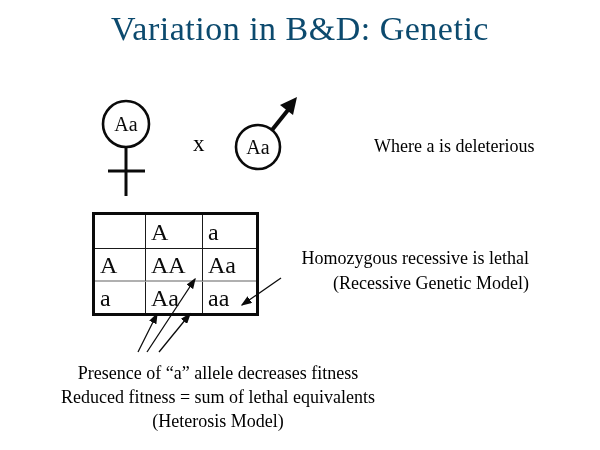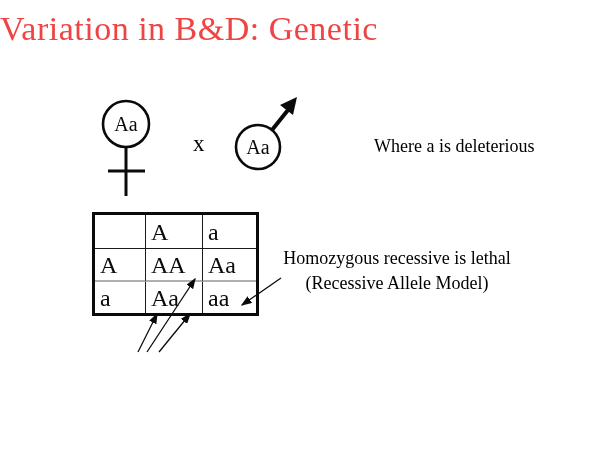--- a/index.html
+++ b/index.html
@@ -2,22 +2,22 @@
 <html><head>
 <meta charset="utf-8">
 <style>
   html,body{margin:0;padding:0;background:#fff;}
   .slide{
     position:relative;width:600px;height:450px;background:#fff;overflow:hidden;
     font-family:"Liberation Serif","DejaVu Serif",serif;color:#000;
   }
   .abs{position:absolute;}
   .title{
-    left:0;top:8px;width:600px;text-align:left;
-    font-size:34px;line-height:41px;color:#ef4444;letter-spacing:0.5px;
+    left:0;top:8px;width:600px;text-align:center;
+    font-size:34px;line-height:41px;color:#0c4a6e;letter-spacing:0.5px;
   }
   .cross-label{left:193px;top:131px;font-size:23px;}
   .deleterious-note{left:330px;top:136px;font-size:18px;white-space:nowrap;margin-left:44px;}
   .svg-layer{left:0;top:0;z-index:5;pointer-events:none;}
   .genotype-text{font-size:20px;font-family:"Liberation Serif","DejaVu Serif",serif;fill:#0a0a0a;}
 
   table.punnett{
     position:absolute;left:92px;top:212px;z-index:2;
     border-collapse:separate;border-spacing:0;table-layout:fixed;
     border:3px solid #0a0a0a;background:#fff;
@@ -28,21 +28,21 @@
   }
   table.punnett .c0{width:45px;}
   table.punnett .c1{width:51px;}
   table.punnett .c2{width:48px;}
   table.punnett tr.r0 td{height:33px;border-bottom:1px solid #1a1a1a;}
   table.punnett tr.r1 td{height:31px;border-bottom:2px solid #b0b0b0;}
   table.punnett tr.r2 td{height:31px;}
   table.punnett td.vline{border-right:1px solid #1a1a1a;}
 
   .recessive-note{
-    left:265px;top:246px;width:264px;text-align:center;
+    left:265px;top:246px;width:264px;text-align:right;
     font-size:18px;line-height:25px;
   }
   .heterosis-note{
     left:38px;top:361px;width:360px;text-align:center;
     font-size:18px;line-height:24px;
   }
 </style>
 </head>
 <body>
 
@@ -71,23 +71,28 @@
     <tr class="r2">
       <td class="c0 vline">a</td>
       <td class="c1 vline">Aa</td>
       <td class="c2">aa</td>
     </tr>
   </tbody>
     </table>
 
   <div class="abs recessive-note">
     <div>Homozygous recessive is lethal</div>
-    <div>(Recessive Allele Model)</div>
+    <div>(Recessive Genetic Model)</div>
   </div>
 
+  <div class="abs heterosis-note">
+    <div>Presence of “a” allele decreases fitness</div>
+    <div>Reduced fitness = sum of lethal equivalents</div>
+    <div>(Heterosis Model)</div>
+  </div>
 
   <svg class="abs svg-layer" width="600" height="450" viewBox="0 0 600 450">
     <defs>
       <marker id="arrowhead" markerUnits="userSpaceOnUse" markerWidth="11" markerHeight="8" refX="9.5" refY="4" orient="auto">
         <path d="M0,0 L11,4 L0,8 Z" fill="#0a0a0a"></path>
       </marker>
     </defs>
 
     <g stroke="#0a0a0a" fill="none">
       <line x1="126" y1="146" x2="126" y2="196" stroke-width="3"></line>

